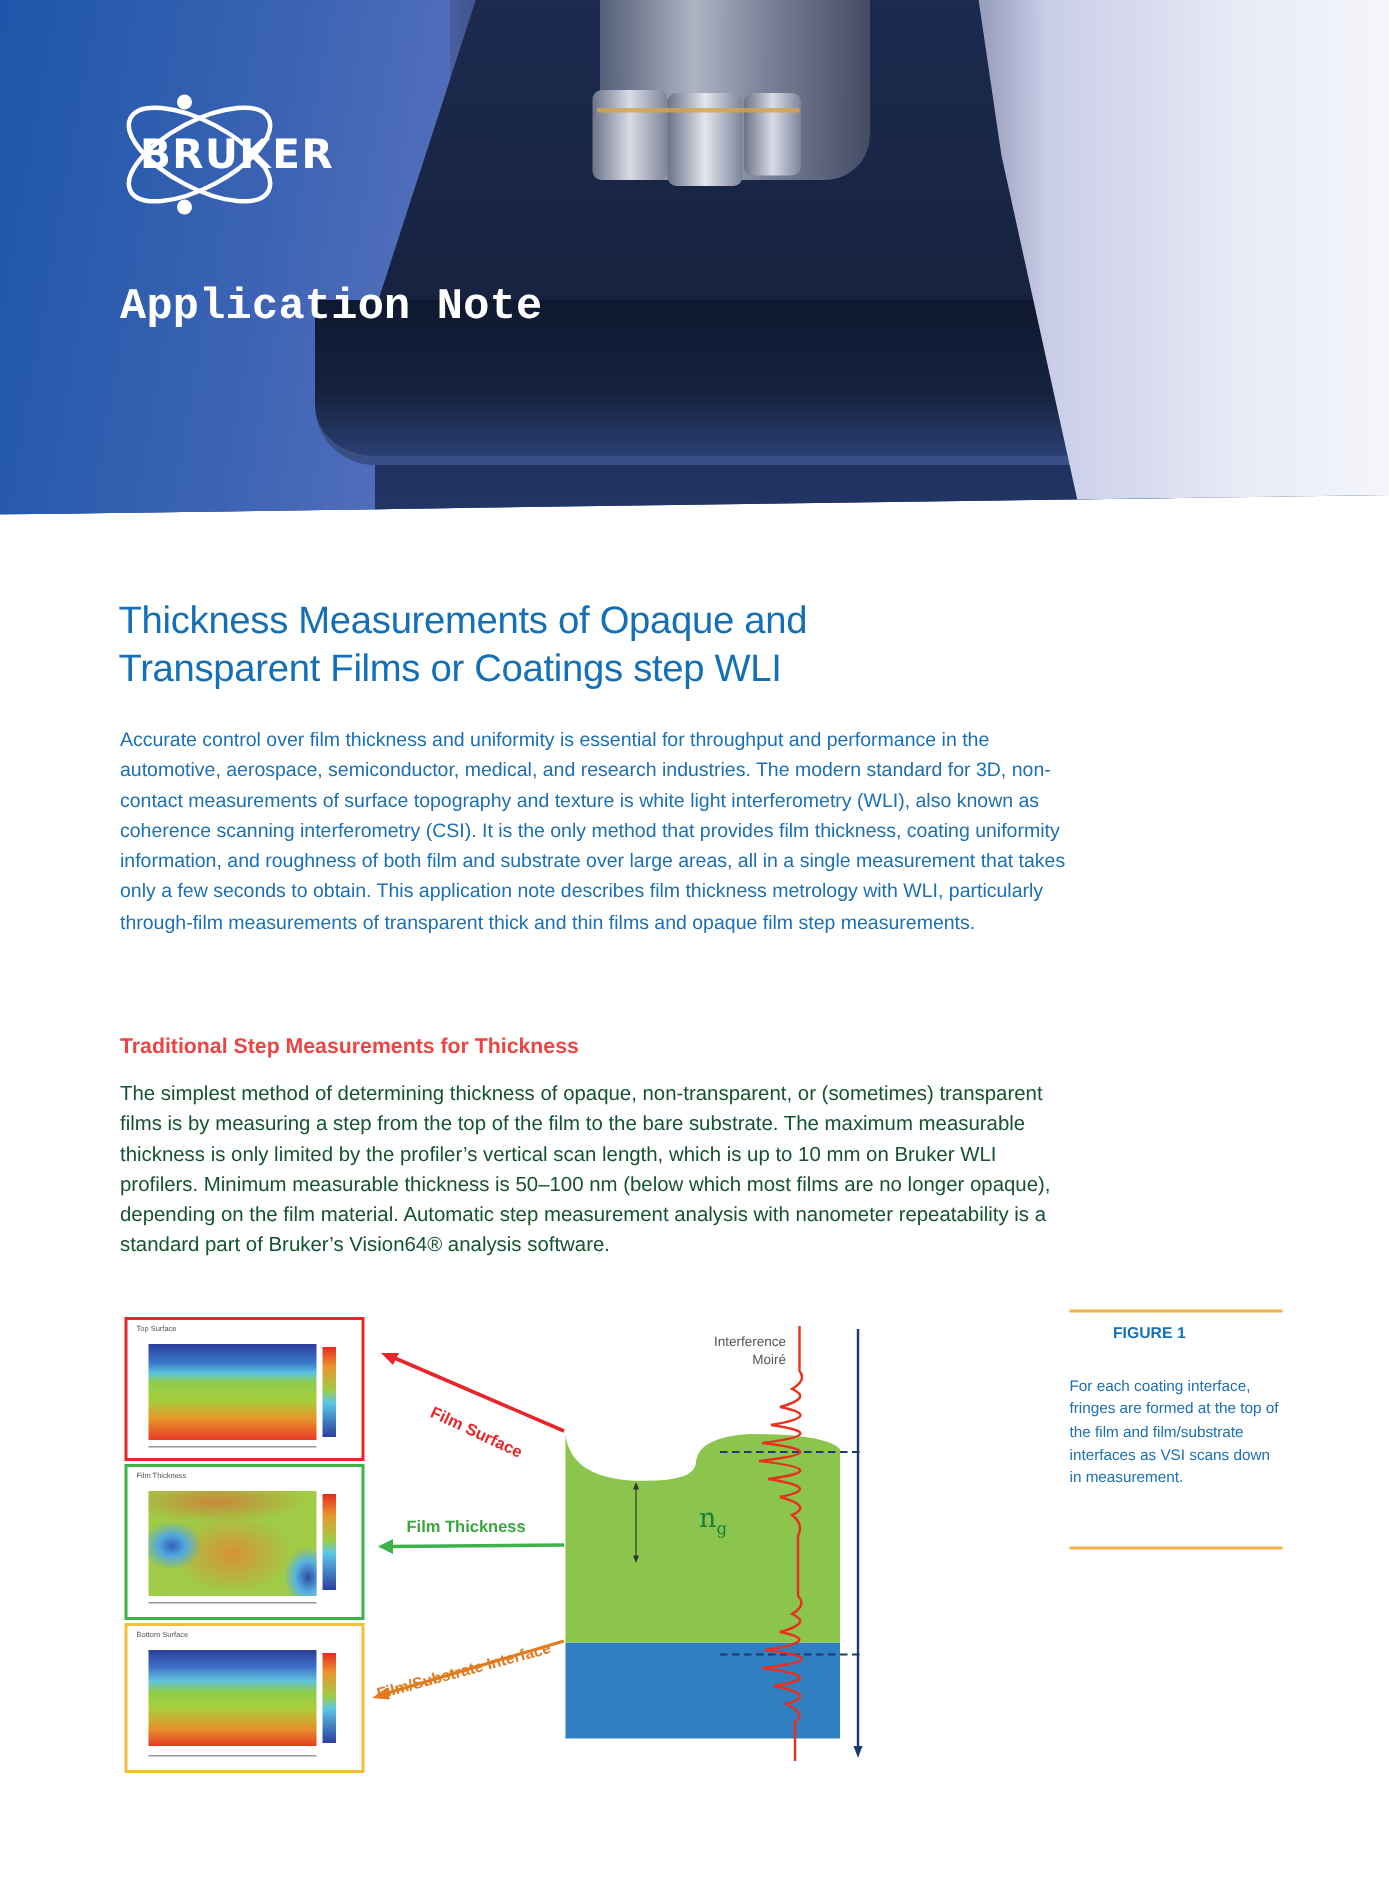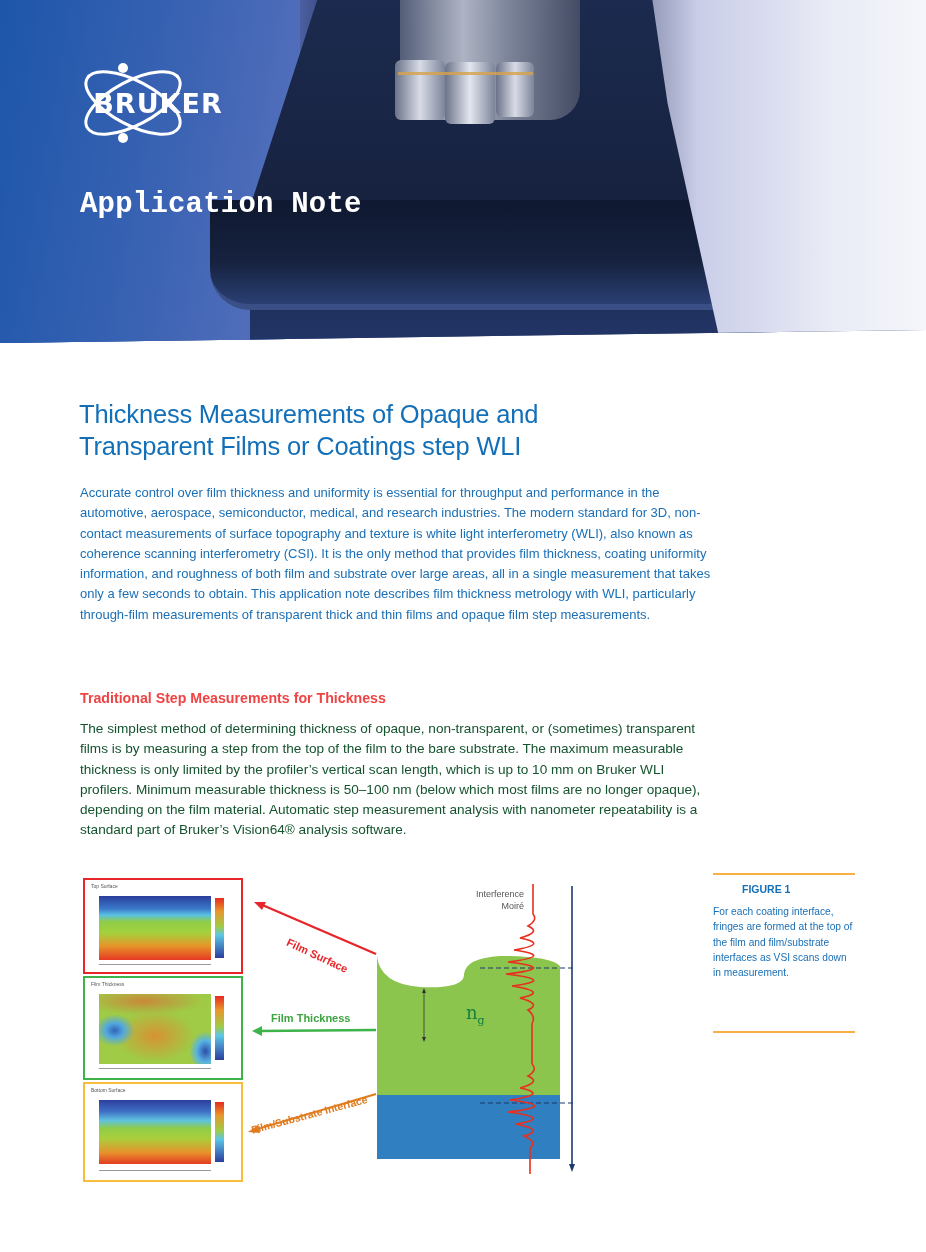--- a/index.html
+++ b/index.html
@@ -108,21 +108,21 @@
     background: linear-gradient(180deg, #2c3f9d 0%, #3f70c6 18%, #5fc3df 32%, #8fcc4a 44%, #a9cf3c 60%, #e7922c 82%, #e33b22 100%); }
   .cbar { position: absolute; left: 130px; top: 18px; width: 9px; height: 60px;
     background: linear-gradient(180deg, #e52b20 0%, #e9962c 22%, #9fcb46 48%, #5cc6e5 62%, #2a3ea0 100%); }
   .axis-x { position: absolute; left: 14px; height: 1px; width: 112px; background: #999; }
 
   .arrow-label { position: absolute; font-weight: bold; font-size: 11px; white-space: nowrap; }
 
   .caption { position: absolute; left: 713px; top: 873px; width: 142px; }
   .cap-rule { height: 2px; background: #f6b043; width: 142px; }
   .cap-title { margin-top: 8px; color: #1370b8; font-weight: bold; font-size: 10.5px; padding-left: 29px; }
-  .cap-text { margin-top: 9px; color: #1a6fb6; font-size: 10.2px; line-height: 15.3px; }
+  .cap-text { margin-top: 22px; color: #1a6fb6; font-size: 10.2px; line-height: 15.3px; }
   .cap-rule-bot { position: absolute; top: 158px; left: 0; }
 </style>
 </head>
 <body>
 
 <div class="header">
   <div class="hdr-left-panel"></div>
   <div class="hdr-mid-panel"></div>
   <div class="hdr-objective"></div>
   <div class="hdr-lens1"></div>

